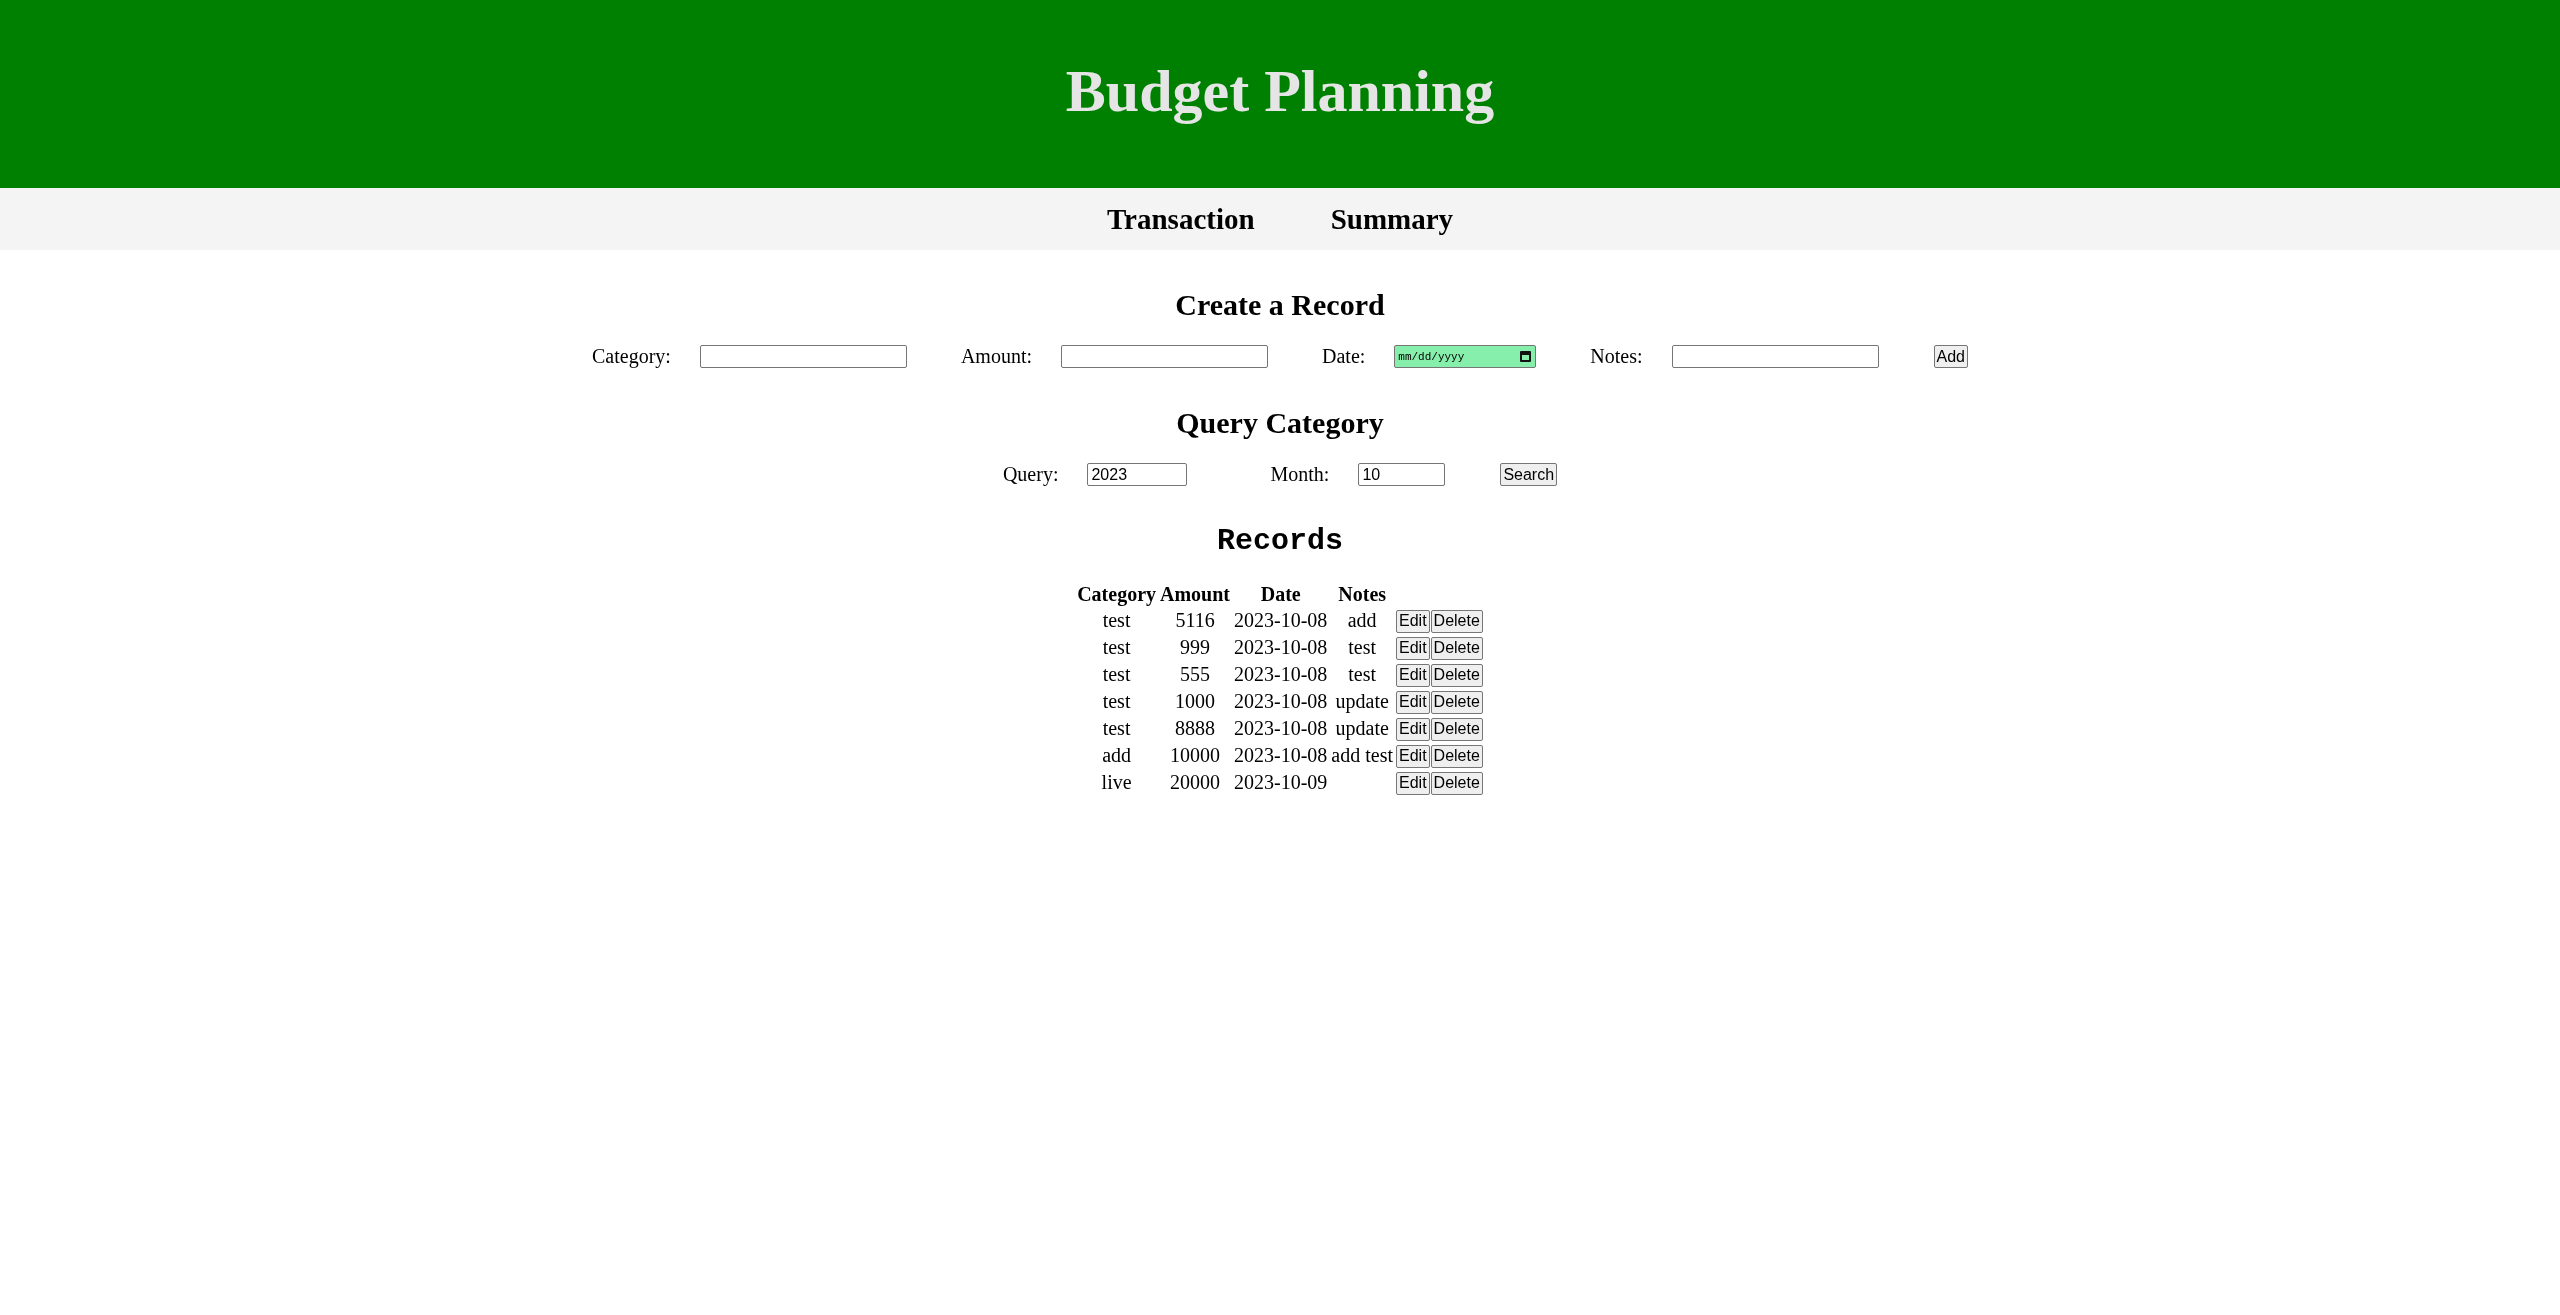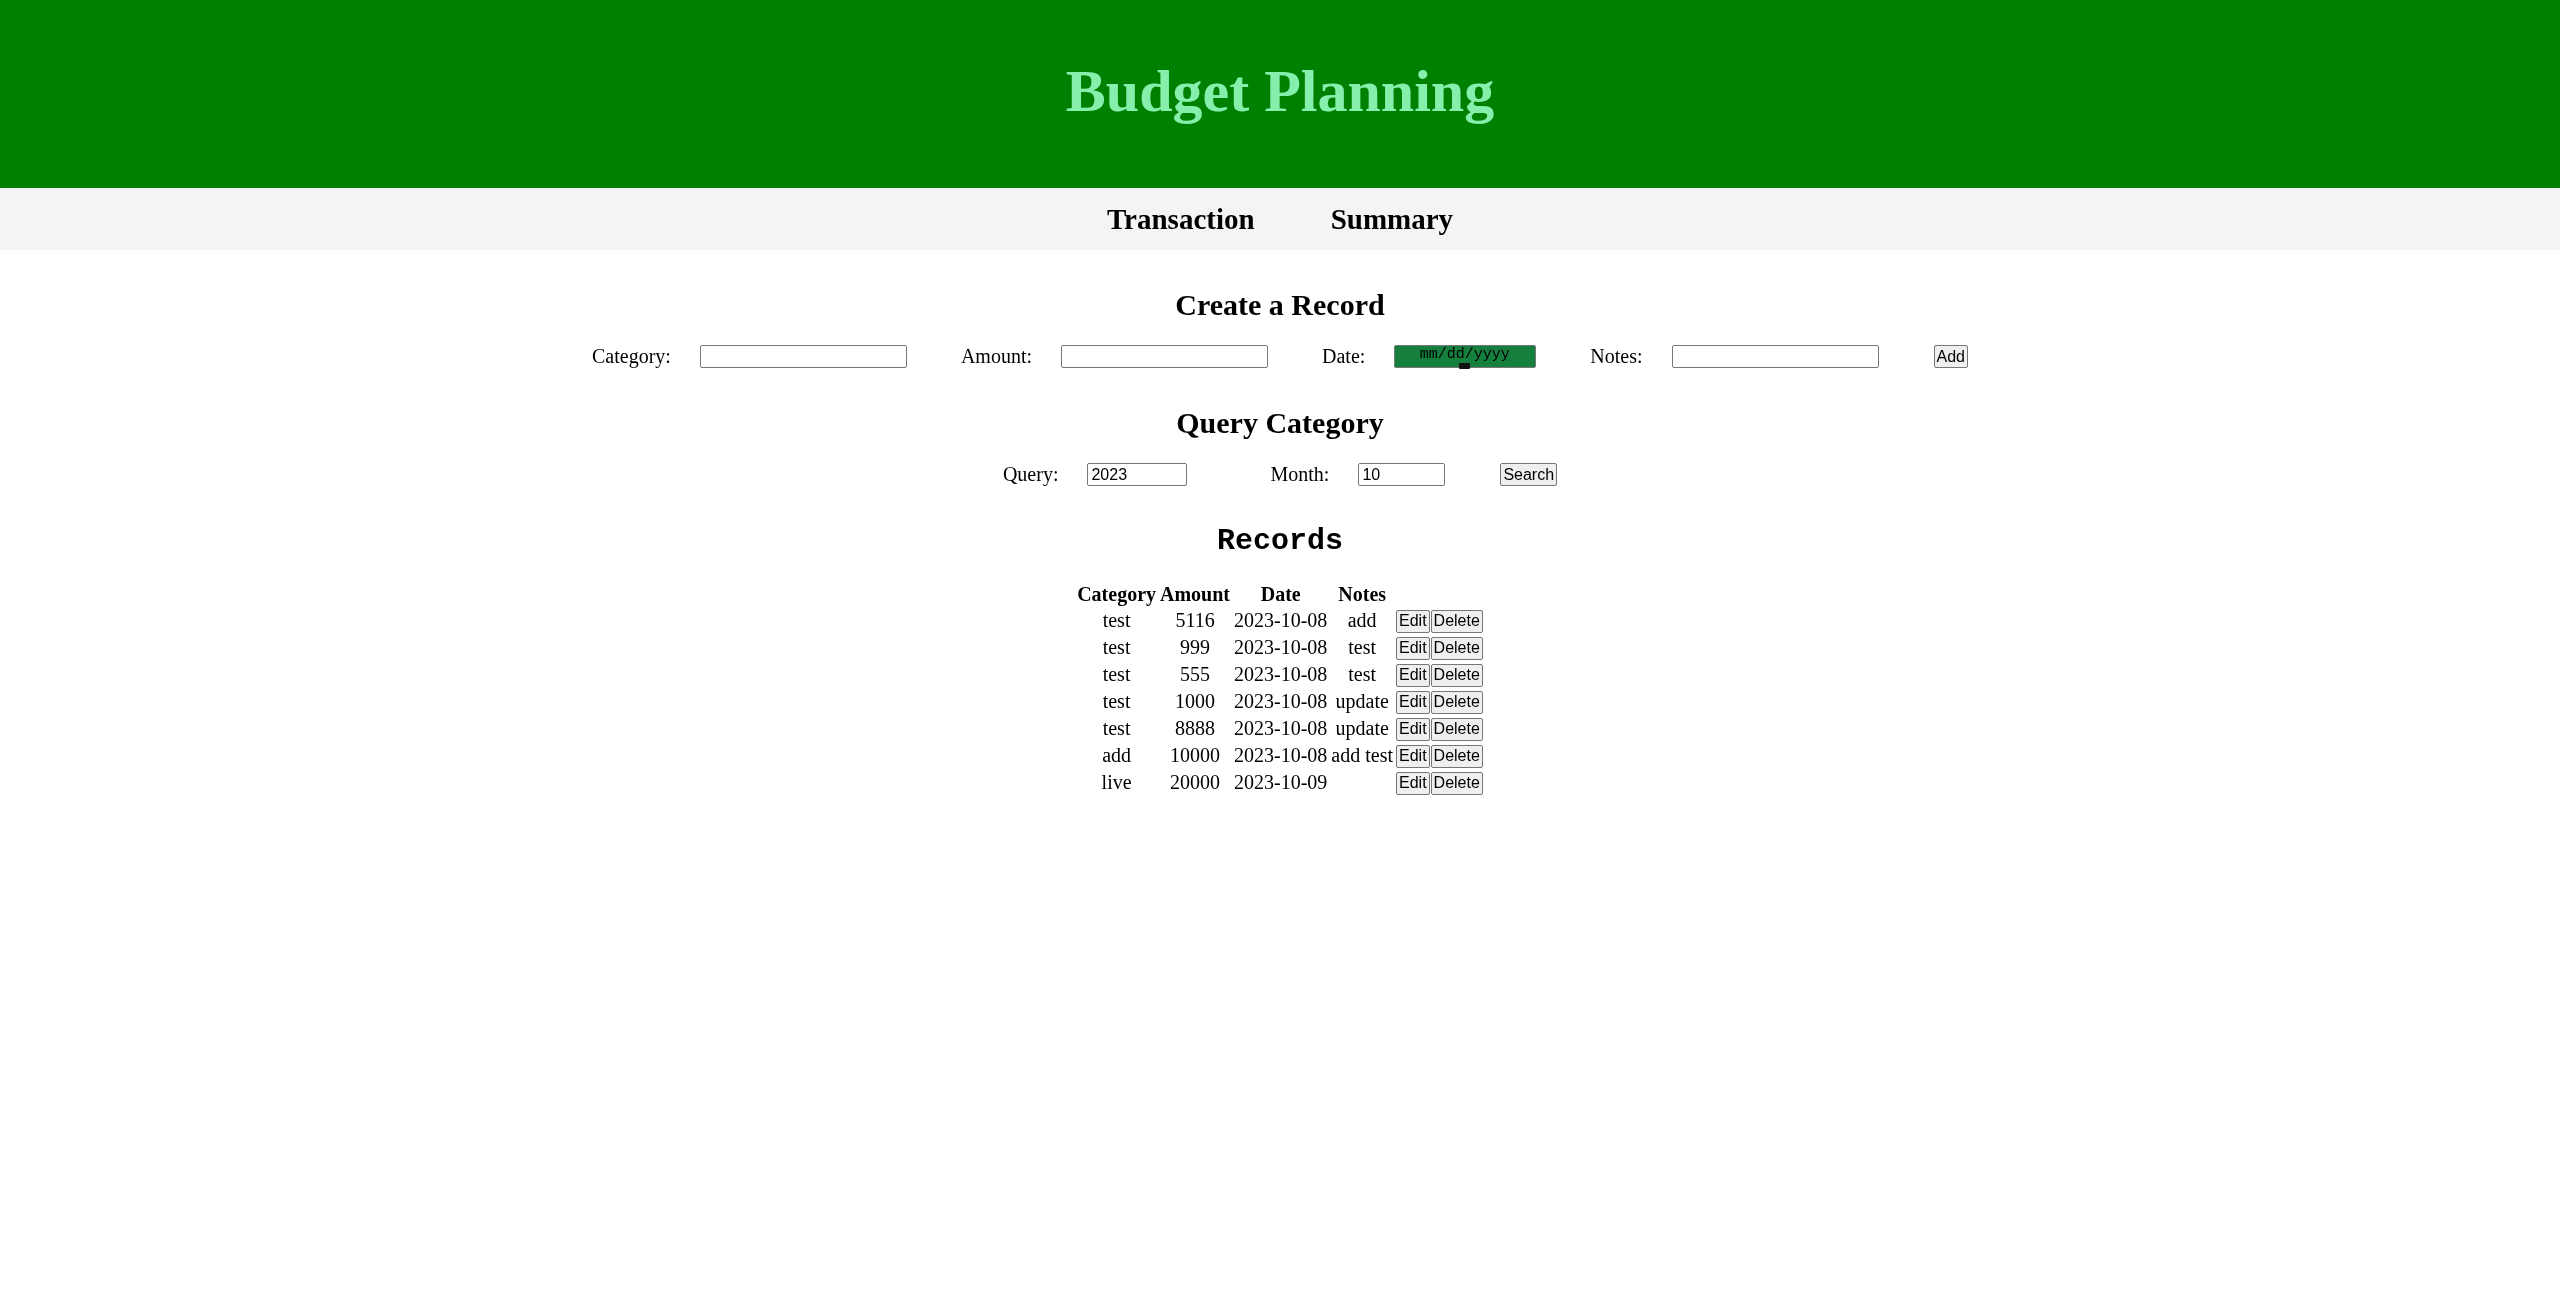--- a/index.html
+++ b/index.html
@@ -15,21 +15,21 @@
     }
     header {
       background: #008000;
       height: 188px;
       display: flex;
       align-items: center;
       justify-content: center;
     }
     header h1 {
       margin: 16px;
-      color: #86efac;
+      color: #e5e5e5;
       font-size: 60px;
       font-weight: bold;
       line-height: 1;
       position: relative;
       top: -3px;
     }
     nav {
       background: #f4f4f4;
       height: 62px;
       display: flex;
@@ -87,24 +87,23 @@
       width: 142px;
       height: 23px;
       box-sizing: border-box;
       border: 1px solid #767676;
       border-radius: 2px;
       display: inline-flex;
       align-items: center;
       justify-content: space-between;
       padding: 0 4px 0 3px;
       font-family: "Liberation Mono", "DejaVu Sans Mono", monospace;
-      font-size: 15px;
-      background: #15803d;
+      font-size: 11px;
+      background: #86efac;
       cursor: text;
-      flex-direction: column;
     }
     .calendar-icon {
       display: inline-block;
       width: 11px;
       height: 11px;
       border: 2px solid #111;
       border-top-width: 4px;
       border-radius: 1px;
       box-sizing: border-box;
     }

